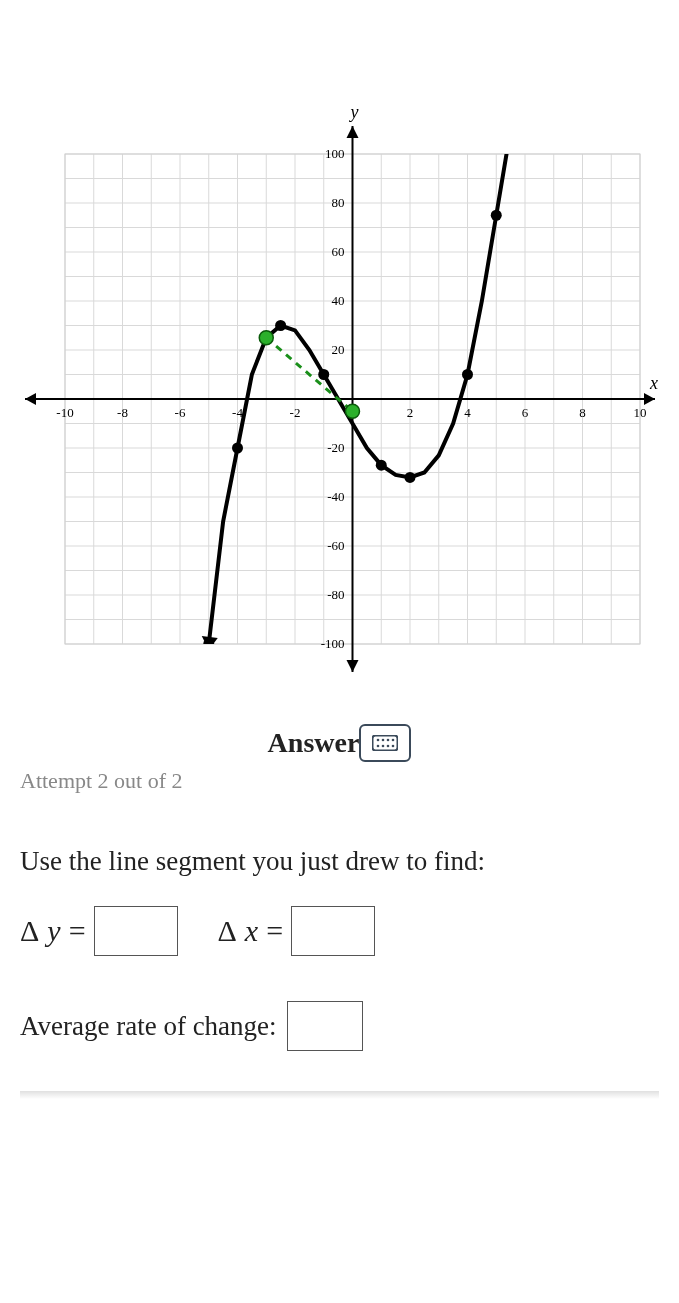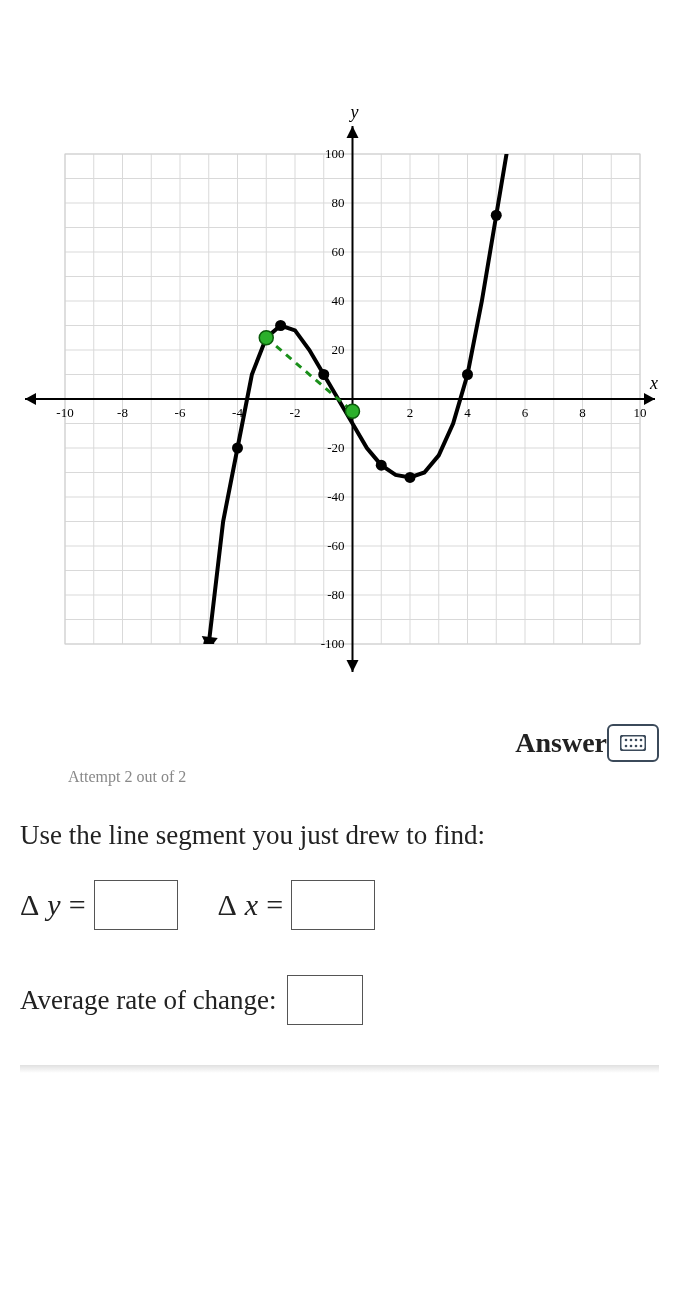--- a/index.html
+++ b/index.html
@@ -20,21 +20,21 @@
     display: flex;
     justify-content: center;
     margin-bottom: 40px;
   }
   svg.chart {
     display: block;
   }
   .answer-header {
     display: flex;
     align-items: center;
-    justify-content: flex-end;
+    justify-content: center;
     margin-top: 30px;
   }
   .answer-header h2 {
     font-size: 28px;
     font-weight: bold;
     margin: 0;
   }
   .keypad-btn {
     width: 48px;
     height: 34px;
@@ -42,28 +42,27 @@
     border-radius: 6px;
     display: flex;
     align-items: center;
     justify-content: center;
     background: #fff;
     cursor: pointer;
   }
   .keypad-btn svg { display:block; }
   .attempt {
     color: #888;
-    font-size: 16px;
+    font-size: 22px;
     margin-top: 6px;
     font-family: Georgia, serif;
-    margin-left: 48px;
   }
   .prompt {
     font-size: 27px;
-    margin-top: 31px;
+    margin-top: 49px;
     line-height: 1.35;
   }
   .eq-row {
     display: flex;
     align-items: center;
     gap: 40px;
     margin-top: 18px;
     font-size: 30px;
   }
   .eq {

